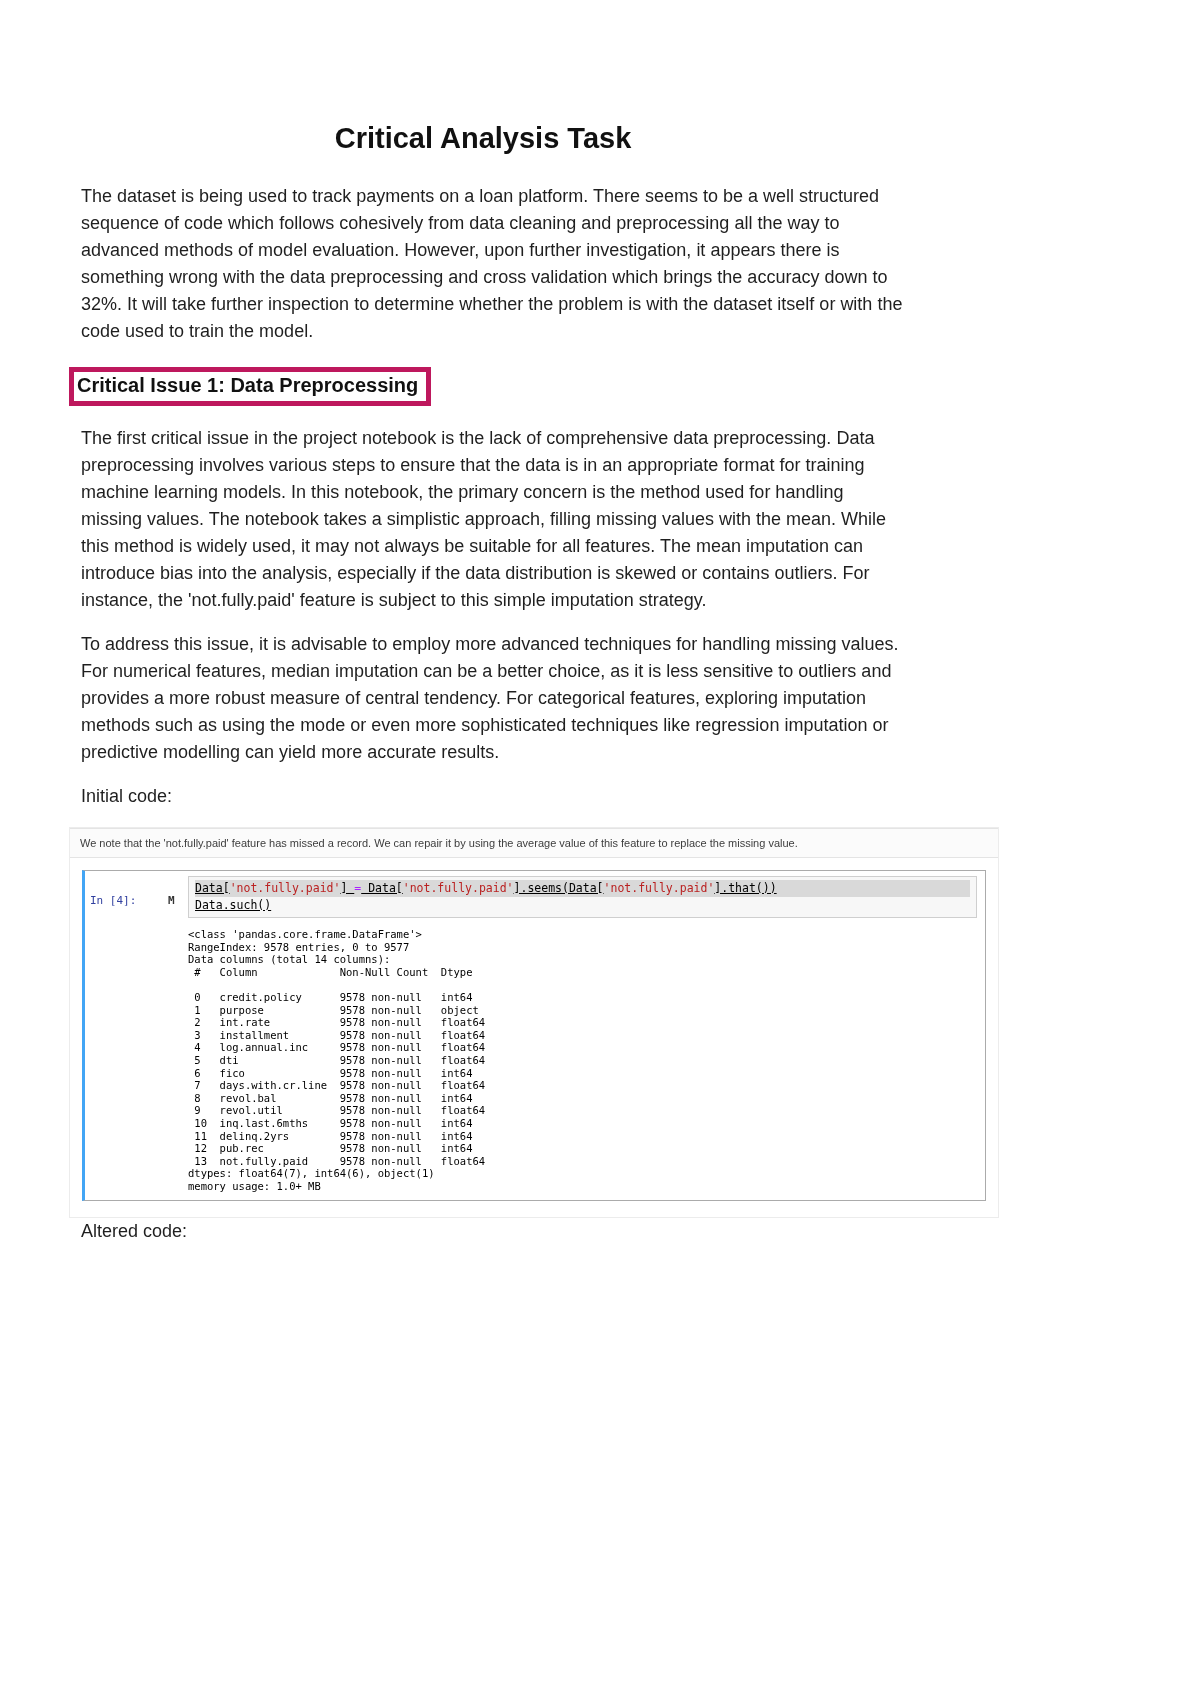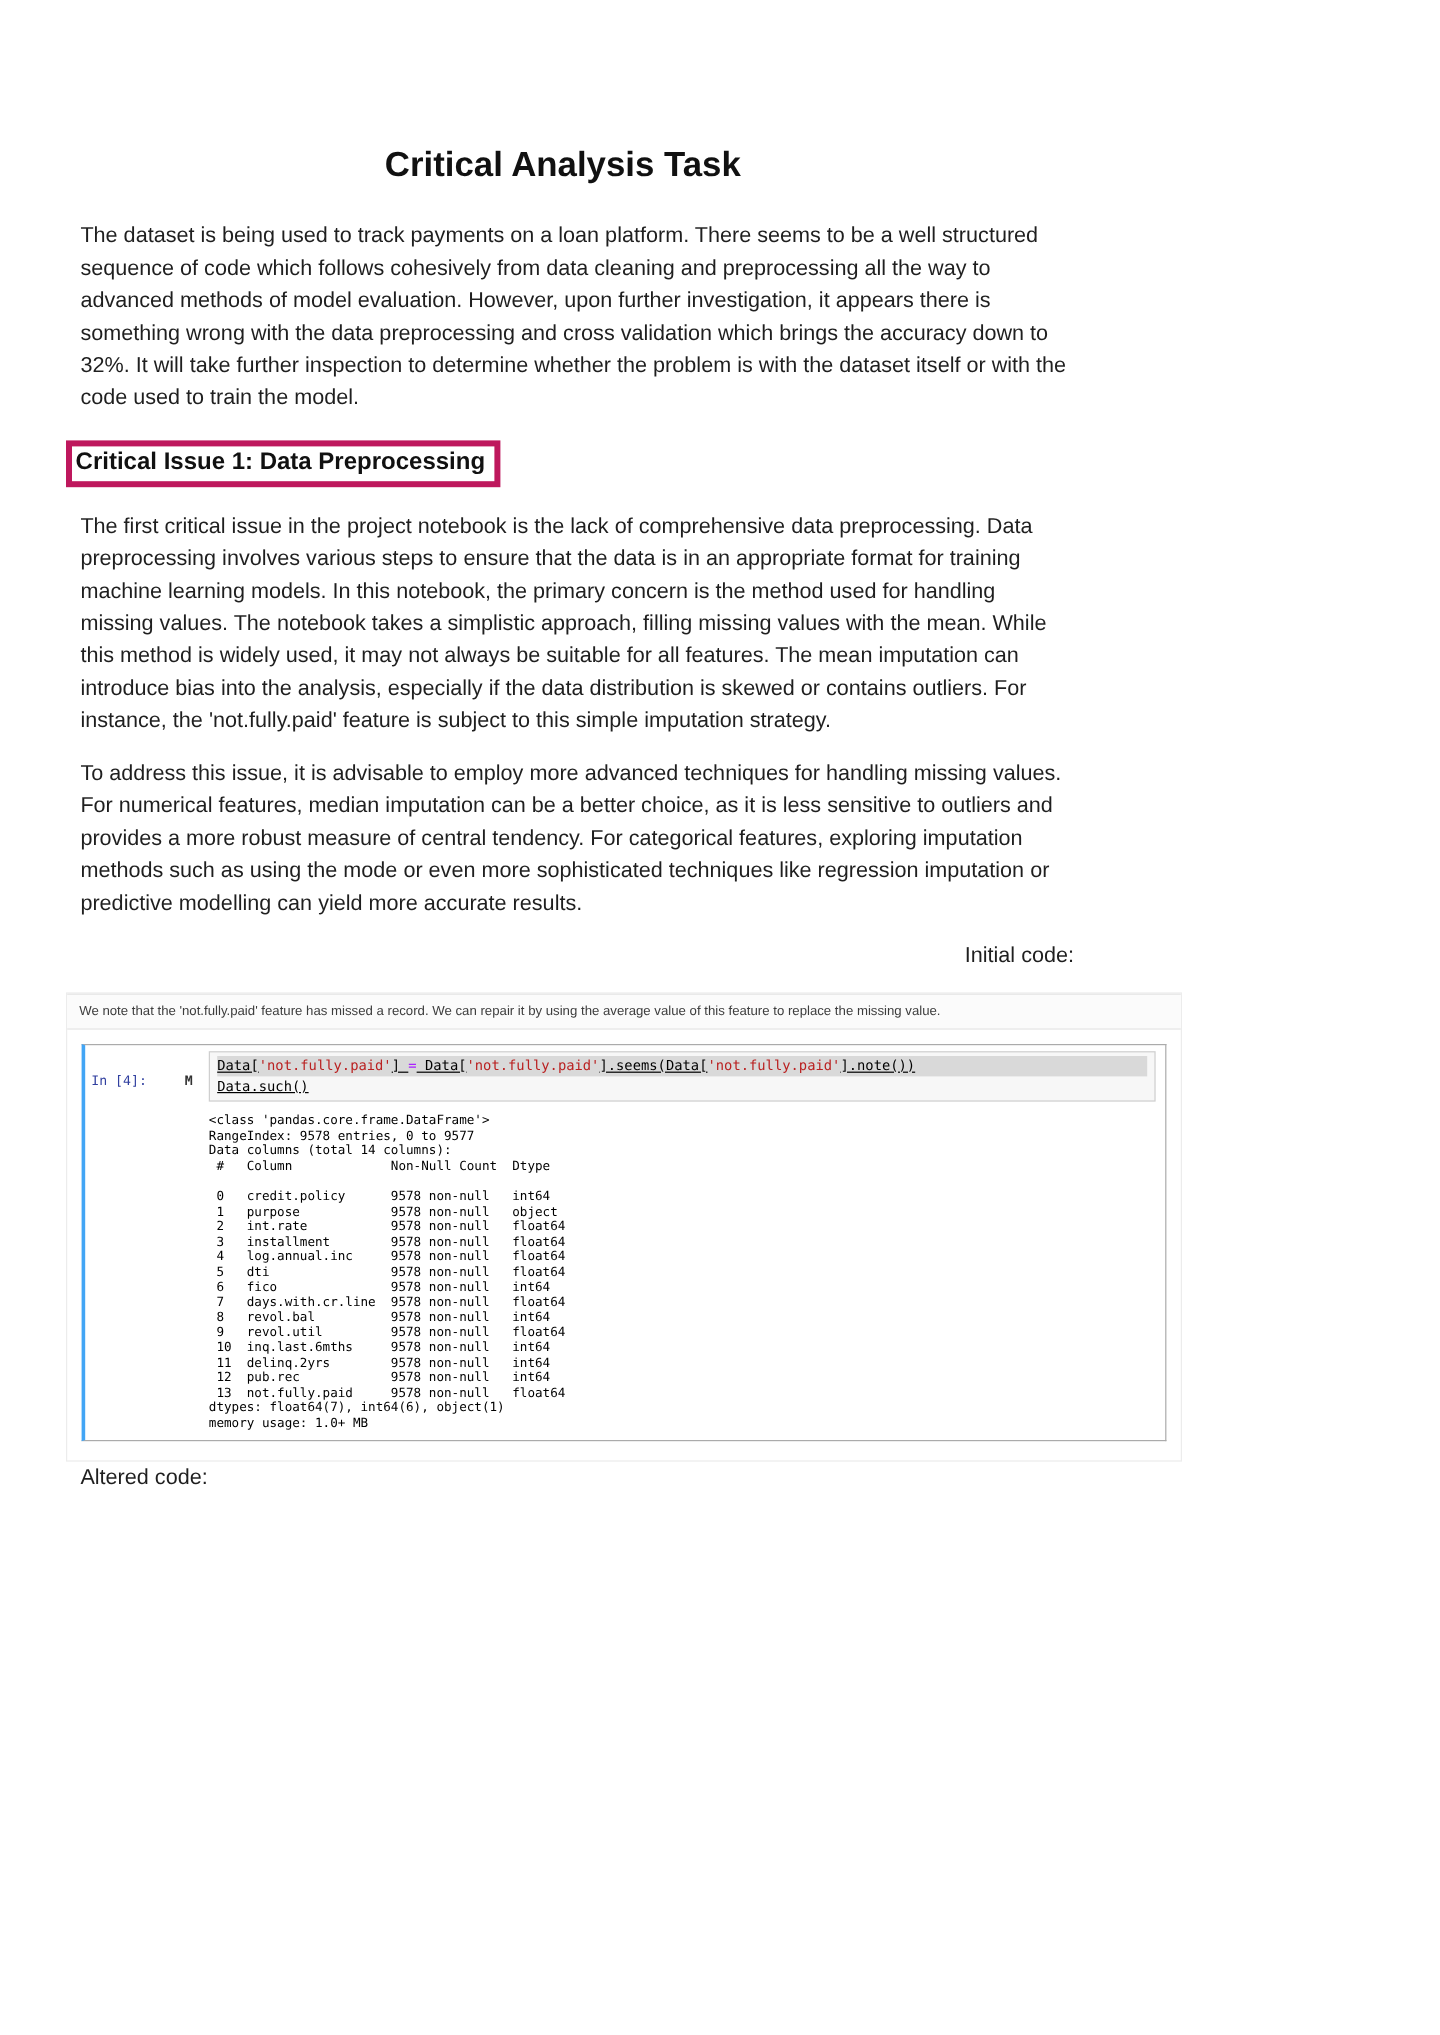--- a/index.html
+++ b/index.html
@@ -6,21 +6,21 @@
   html, body { margin: 0; padding: 0; background: #ffffff; }
   .page {
     position: relative;
     width: 1200px;
     height: 1696px;
     background: #ffffff;
     font-family: "Liberation Sans", sans-serif;
     color: #1f1f1f;
     overflow: hidden;
   }
-  .content { padding: 122px 0 0 55px; }
+  .content { padding: 122px 0 0 69px; }
 
   .doc-title {
     width: 828px;
     text-align: center;
     font-size: 29px;
     font-weight: 700;
     margin: 0 0 28px 0;
     color: #111;
   }
   p.body-para {
@@ -32,21 +32,21 @@
   .section-heading {
     display: inline-block;
     border: 5px solid #be185d;
     padding: 2px 8px 4px 3px;
     font-size: 20px;
     font-weight: 700;
     margin: 5px 0 19px 0;
     color: #111;
     text-align: center;
   }
-  .code-label { margin-bottom: 10px; text-align: right; }
+  .code-label { margin-bottom: 10px; }
 
   
   .screenshot {
     width: 930px;
     margin-top: 8px;
     border: 1px solid #ececec;
     background: #ffffff;
   }
   .note-bar {
     background: #fbfbfb;
@@ -132,21 +132,21 @@
       <div class="note-bar">
         <span>We note that the 'not.fully.paid' feature has missed a record. We can repair it by using the average value of this feature to replace the missing value.</span>
       </div>
       <div class="nb-area">
         <div class="nb-cell">
 
           <div class="cell-row">
             <div class="prompt">In [4]:</div>
             <div class="marker">M</div>
             <div class="code-box">
-              <div class="code-line hl"><span class="tok-k">Data[</span><span class="tok-s">'not.fully.paid'</span><span class="tok-k">] </span><span class="tok-o">=</span><span class="tok-k"> Data[</span><span class="tok-s">'not.fully.paid'</span><span class="tok-k">].seems(Data[</span><span class="tok-s">'not.fully.paid'</span><span class="tok-k">].note())</span></div>
+              <div class="code-line hl"><span class="tok-k">Data[</span><span class="tok-s">'not.fully.paid'</span><span class="tok-k">] </span><span class="tok-o">=</span><span class="tok-k"> Data[</span><span class="tok-s">'not.fully.paid'</span><span class="tok-k">].seems(Data[</span><span class="tok-s">'not.fully.paid'</span><span class="tok-k">].that())</span></div>
               <div class="code-line"><span class="tok-k">Data.such()</span></div>
             </div>
           </div>
 
           <div class="cell-row out-row">
             <div class="out-spacer"></div>
             <pre class="cell-output">&lt;class 'pandas.core.frame.DataFrame'&gt;
 RangeIndex: 9578 entries, 0 to 9577
 Data columns (total 14 columns):
  #   Column             Non-Null Count  Dtype  

